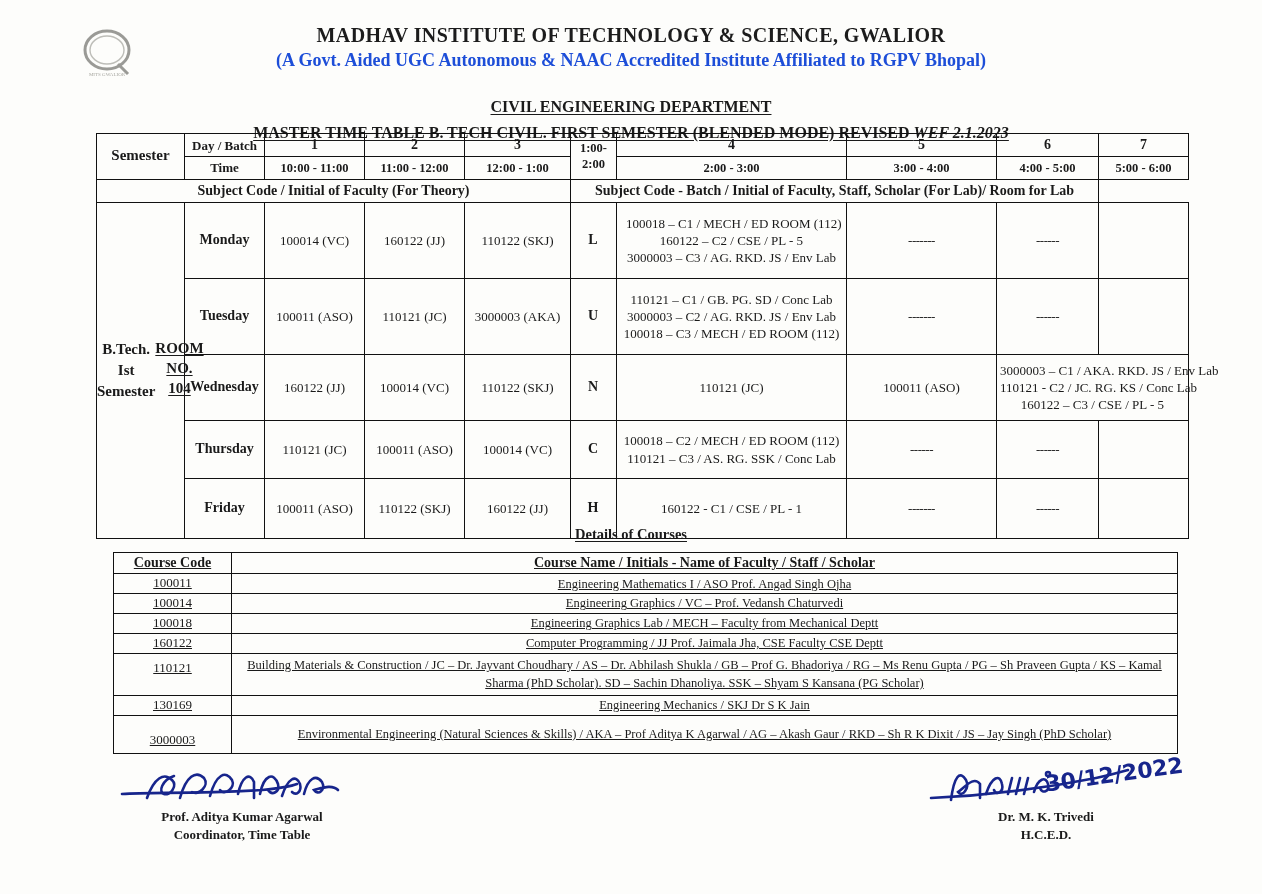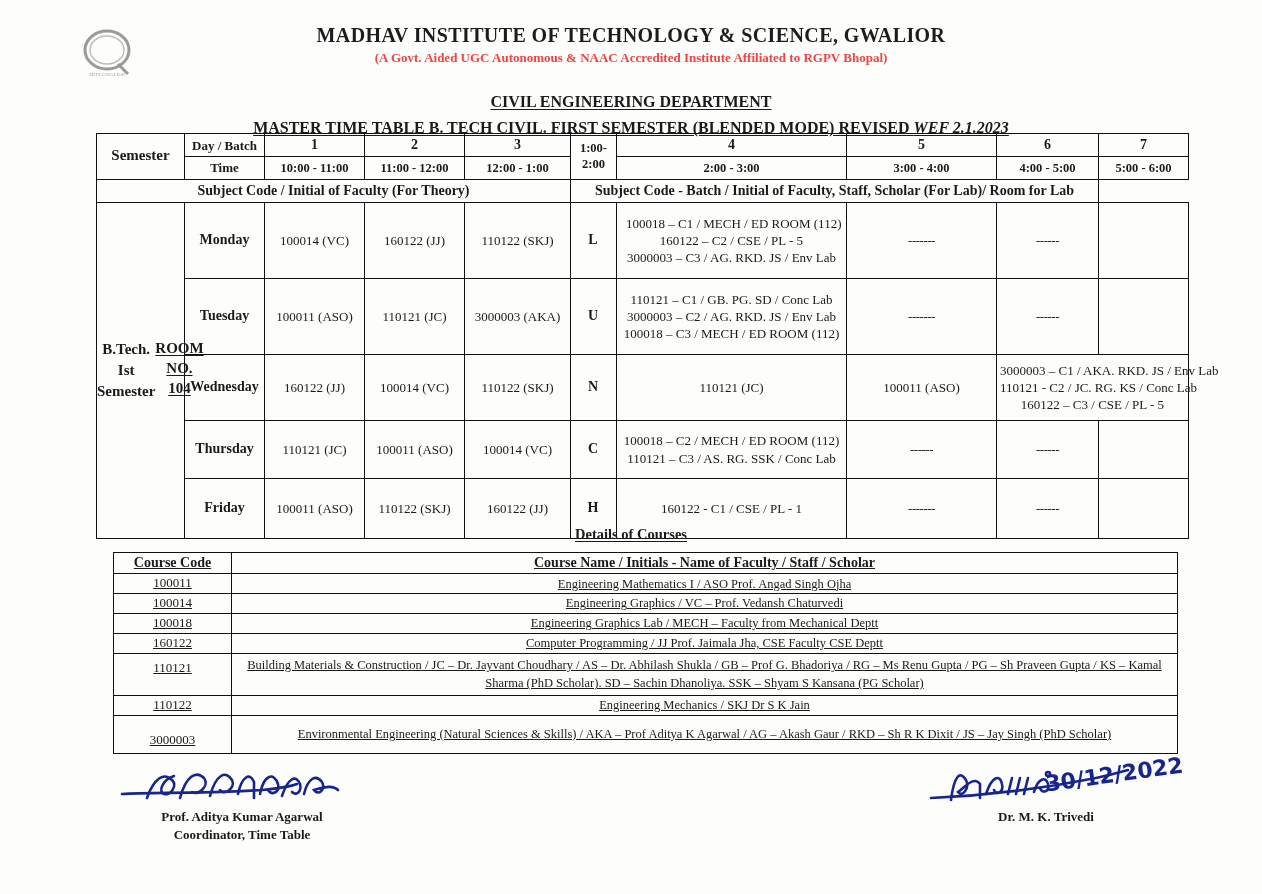--- a/index.html
+++ b/index.html
@@ -31,24 +31,24 @@
   }
   .logo svg{display:block;}
   .inst-name{
     font-size:20px;
     font-weight:bold;
     letter-spacing:.4px;
     line-height:1.15;
     color:#1c1c1c;
   }
   .inst-sub{
-    font-size:13px;
+    font-size:18px;
     font-weight:bold;
     margin-top:3px;
-    color:#ef4444;
+    color:#1d4ed8;
   }
   .dept{
     font-size:16px;
     font-weight:bold;
     margin-top:27px;
     text-decoration:underline;
     text-underline-offset:2px;
   }
   .ttl{
     font-size:16px;
@@ -344,21 +344,21 @@
         </tr>
         <tr>
           <td class="code">160122</td>
           <td>Computer Programming / JJ   Prof. Jaimala Jha,  CSE   Faculty CSE Deptt</td>
         </tr>
         <tr style="height:42px">
           <td class="code" style="vertical-align:top;padding-top:6px">110121</td>
           <td style="line-height:1.45">Building Materials &amp; Construction / JC – Dr. Jayvant Choudhary / AS – Dr. Abhilash Shukla / GB – Prof G. Bhadoriya / RG – Ms Renu Gupta / PG – Sh Praveen Gupta / KS – Kamal Sharma (PhD Scholar). SD – Sachin Dhanoliya. SSK – Shyam S Kansana (PG Scholar)</td>
         </tr>
         <tr>
-          <td class="code">110122</td>
+          <td class="code">130169</td>
           <td>Engineering Mechanics / SKJ   Dr S K Jain</td>
         </tr>
         <tr style="height:38px">
           <td class="code" style="vertical-align:top;padding-top:16px">3000003</td>
           <td style="line-height:1.45">Environmental Engineering (Natural Sciences &amp; Skills) / AKA – Prof Aditya K Agarwal / AG – Akash Gaur / RKD – Sh R K Dixit / JS – Jay Singh (PhD Scholar)</td>
         </tr>
       </tbody>
     </table>
   </div>
 
@@ -389,15 +389,16 @@
           <path d="M55 36 C58 12, 64 6, 70 16 C74 24, 66 34, 62 28 C70 22, 78 12, 84 20 L84 34"></path>
           <path d="M90 30 C96 12, 104 10, 106 20 C108 28, 100 32, 98 26"></path>
           <path d="M112 30 L116 14 M120 30 L124 14 M128 30 L132 14"></path>
           <path d="M138 28 C142 14, 150 12, 152 20 C154 28, 146 30, 144 24"></path>
           <circle cx="152" cy="10" r="2"></circle>
         </g>
       </svg>
       <div class="datestamp">30/12/2022</div>
     </div>
     <div>Dr. M. K. Trivedi</div>
+    <div>H.C.E.D.</div>
   </div>
 
 </div>
 
 </body></html>

